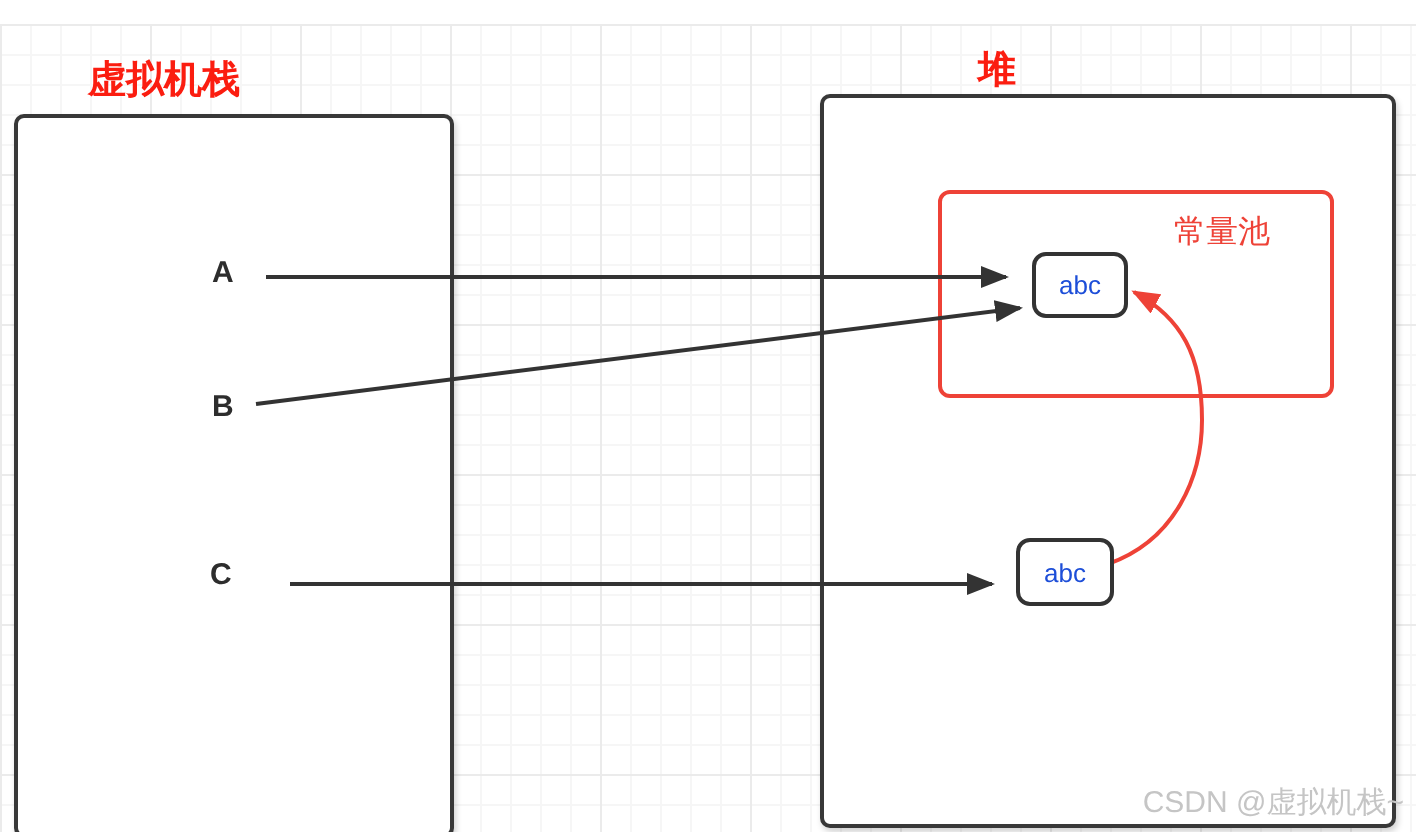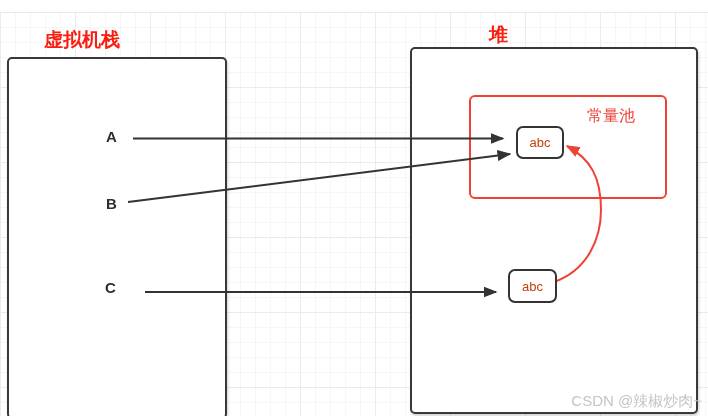--- a/index.html
+++ b/index.html
@@ -25,21 +25,21 @@
     left:469px;top:83px;width:194px;height:100px;background:#fff;
     border:2px solid #ee4237;border-radius:6px;
   }
   .title{font-size:19px;font-weight:bold;color:#fb1d10;white-space:nowrap;}
   .stack-title{left:44px;top:15px;}
   .heap-title{left:489px;top:10px;}
   .pool-label{left:587px;top:94px;font-size:16px;color:#ee4237;font-weight:500;}
   .abc-box{
     background:#fff;border:2px solid #333;border-radius:7px;
     display:flex;align-items:center;justify-content:center;
-    font-size:13px;color:#c2410c;
+    font-size:13px;color:#1d4ed8;
   }
   .abc-upper{left:516px;top:114px;width:44px;height:29px;}
   .abc-lower{left:508px;top:257px;width:45px;height:30px;}
   .ref-label{font-size:15px;font-weight:bold;color:#2d2d2d;}
   .ref-a{left:106px;top:116px;}
   .ref-b{left:106px;top:183px;}
   .ref-c{left:105px;top:267px;}
   .watermark{right:6px;top:380px;font-size:15px;color:#c5c5c5;white-space:nowrap;}
   svg.overlay{position:absolute;left:0;top:0;pointer-events:none;}
 </style>
@@ -75,15 +75,15 @@
     <path d="M 554 270 C 588 258 601 226 601 198 C 601 166 591 147 567 134" fill="none" stroke-width="2" marker-end="url(#arrowRed)" stroke="#ee4237"></path>
   </svg>
 
   <div class="abs abc-box abc-upper">
     <span>abc</span>
   </div>
   <div class="abs abc-box abc-lower">
     <span>abc</span>
   </div>
 
-  <div class="abs watermark">CSDN @辣椒炒肉~</div>
+  <div class="abs watermark">CSDN @虚拟机栈~</div>
 
 </div>
 
 </body></html>

